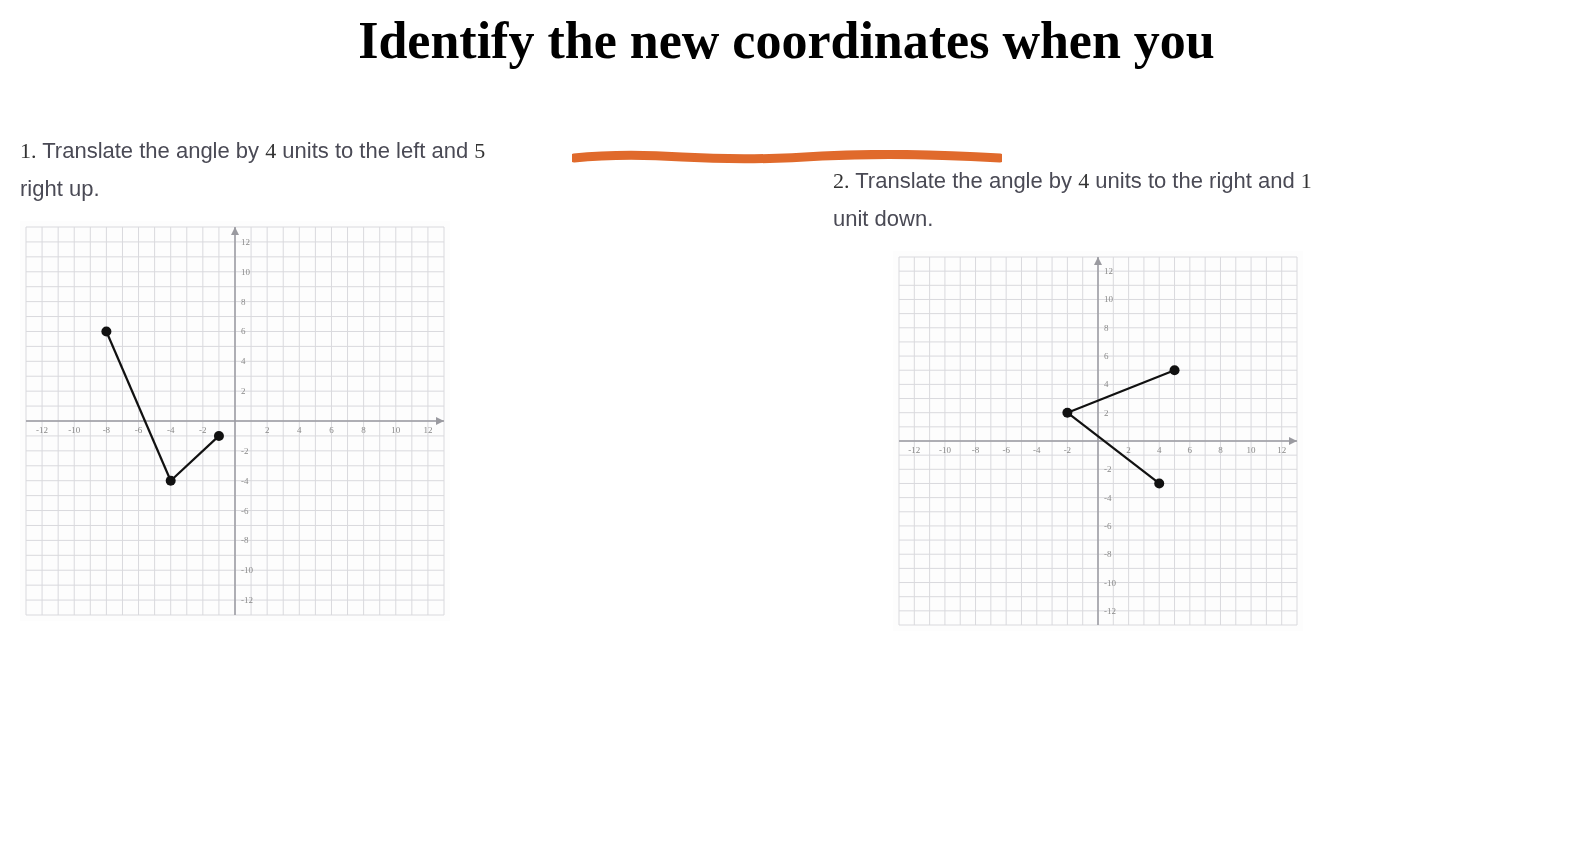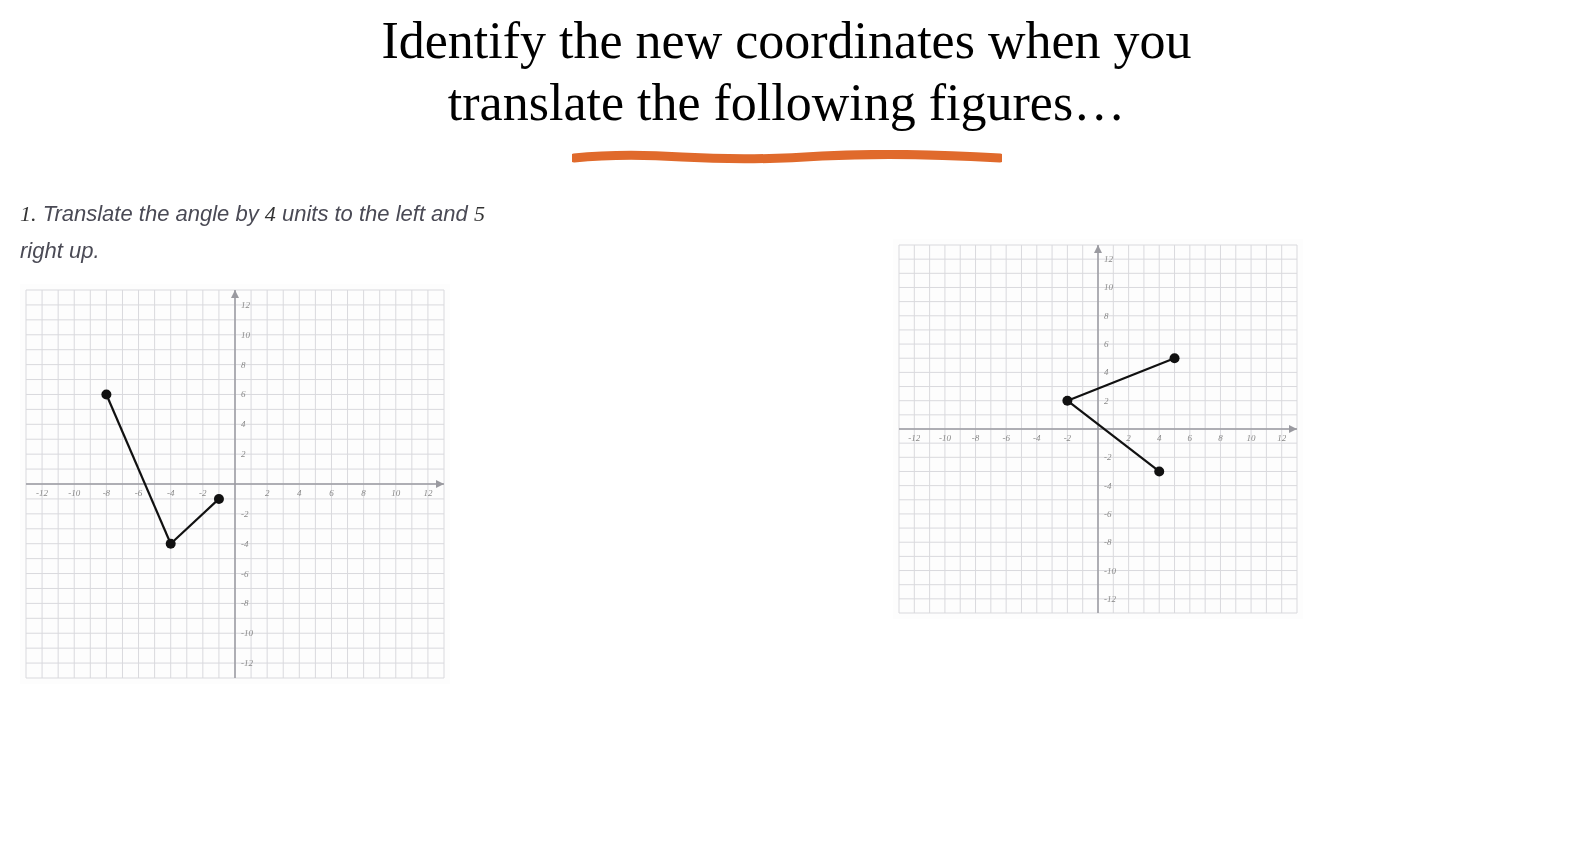--- a/index.html
+++ b/index.html
@@ -12,34 +12,34 @@
     color: #000;
     position: relative;
     overflow: hidden;
   }
   .title {
     font-size: 52px;
     text-align: center;
     line-height: 1.2;
     padding-top: 10px;
     position: relative;
+    font-weight: bold;
   }
   .underline {
     position: absolute;
     left: 50%;
     transform: translateX(-50%);
     top: 150px;
     width: 430px;
     height: 14px;
   }
   .problems {
     display: flex;
     justify-content: space-between;
     padding: 60px 20px 0 20px;
-    font-style: italic;
   }
   .problem {
     width: 720px;
   }
   .problem.right {
     padding-top: 30px;
   }
   .prompt {
     font-family: -apple-system, BlinkMacSystemFont, 'Segoe UI', Arial, sans-serif;
     font-size: 22px;
@@ -55,21 +55,20 @@
   }
   .grid-svg {
     display: block;
   }
 </style>
 </head>
 <body>
 
 <div class="title">
   <div>Identify the new coordinates when you</div>
-  <div>translate the following figures…</div>
   <svg class="underline" viewBox="0 0 430 14" preserveAspectRatio="none">
     <path d="M2 8 Q 50 3 110 7 Q 180 11 250 6 Q 330 2 428 8" stroke="#e06a2c" stroke-width="9" fill="none" stroke-linecap="round"></path>
   </svg>
 </div>
 
 <div class="problems">
 
   <div class="problem">
     <div class="prompt">
       <span class="num">1.</span>
@@ -164,20 +163,25 @@
           <line x1="86.38461538461539" y1="110.46153846153845" x2="150.69230769230768" y2="259.69230769230774" stroke="#111" stroke-width="2.2"></line>
           <line x1="150.69230769230768" y1="259.69230769230774" x2="198.92307692307693" y2="214.9230769230769" stroke="#111" stroke-width="2.2"></line>
           <circle cx="86.38461538461539" cy="110.46153846153845" r="5" fill="#111"></circle>
           <circle cx="150.69230769230768" cy="259.69230769230774" r="5" fill="#111"></circle>
           <circle cx="198.92307692307693" cy="214.9230769230769" r="5" fill="#111"></circle>
         </svg>
     </div>
   </div>
 
   <div class="problem right">
+    <div class="prompt">
+      <span class="num">2.</span>
+      <span>Translate the angle by </span><span class="num">4</span><span> units to the right and </span><span class="num">1</span><br>
+      <span> unit down.</span>
+    </div>
     <div class="grid-wrap" style="padding-left:60px;">
       <svg id="grid-1" class="grid-svg" width="410" height="380">
           <rect x="0" y="0" width="410" height="380" fill="#fdfdfd"></rect>
           <line x1="6" y1="374" x2="6" y2="6" stroke="#d9d9dd" stroke-width="1"></line>
           <line x1="21.307692307692307" y1="374" x2="21.307692307692307" y2="6" stroke="#d9d9dd" stroke-width="1"></line>
           <line x1="36.61538461538461" y1="374" x2="36.61538461538461" y2="6" stroke="#d9d9dd" stroke-width="1"></line>
           <line x1="51.92307692307693" y1="374" x2="51.92307692307693" y2="6" stroke="#d9d9dd" stroke-width="1"></line>
           <line x1="67.23076923076923" y1="374" x2="67.23076923076923" y2="6" stroke="#d9d9dd" stroke-width="1"></line>
           <line x1="82.53846153846155" y1="374" x2="82.53846153846155" y2="6" stroke="#d9d9dd" stroke-width="1"></line>
           <line x1="97.84615384615385" y1="374" x2="97.84615384615385" y2="6" stroke="#d9d9dd" stroke-width="1"></line>

